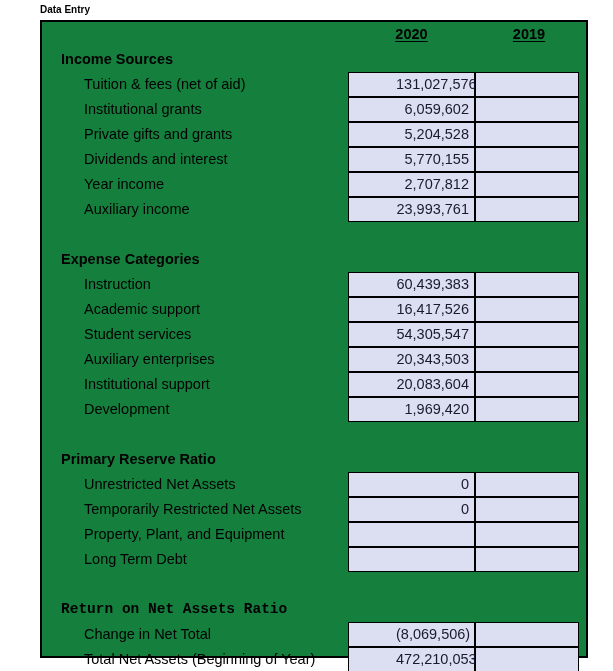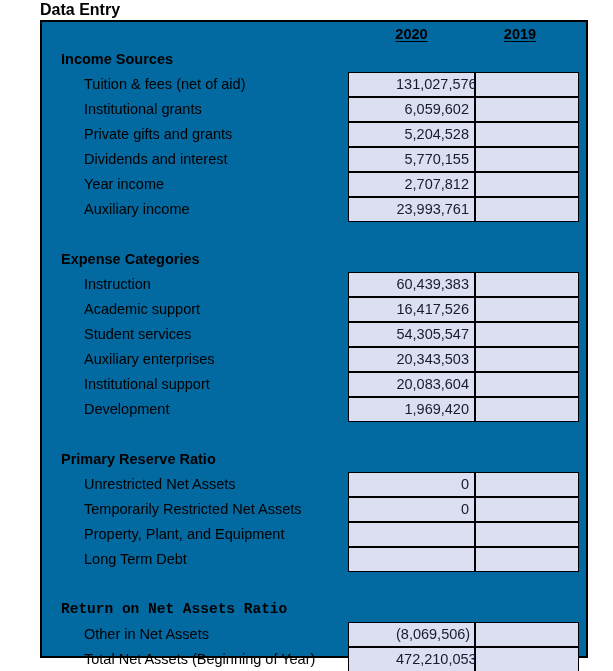--- a/index.html
+++ b/index.html
@@ -21,36 +21,36 @@
     overflow: hidden;
   }
 
   
   #title {
     position: absolute;
     left: 40px;
     top: 0px;
     height: 20px;
     line-height: 20px;
-    font-size: 16px;
+    font-size: 10px;
     font-weight: bold;
     color: #000000;
     white-space: nowrap;
   }
 
   
   #table-frame {
     position: absolute;
     left: 40px;
     top: 20px;
     width: 548px;   
     height: 638px;  
     border: 2px solid #000000;
     box-sizing: border-box;
-    background: #0369a1;
+    background: #15803d;
   }
 
   #grid {
     position: absolute;
     left: 0;
     top: 0;
     right: 0;
     bottom: 0;
   }
 
@@ -119,21 +119,21 @@
     height: 25px;
     line-height: 25px;
     font-size: 14.5px;
     font-weight: bold;
     color: #000000;
     text-align: center;
     text-decoration: underline;
     text-underline-offset: 2px;
   }
   .yearhead.c2020 { left: 306px; width: 127px; }
-  .yearhead.c2019 { left: 426px; width: 104px; }
+  .yearhead.c2019 { left: 435px; width: 104px; }
 </style>
 </head>
 <body>
 
 <div id="sheet">
 
   <div id="title">Data Entry</div>
 
   <div id="table-frame">
     <div id="grid">
@@ -236,21 +236,21 @@
           <div class="cell c2020 filled"></div>
           <div class="cell c2019 filled"></div>
         </div>
         <div class="row" style="top: 550px;">
           <div class="label item"></div>
         </div>
         <div class="row" style="top: 575px; font-family: Liberation Mono, monospace;">
           <div class="label section">Return on Net Assets Ratio</div>
         </div>
         <div class="row" style="top: 600px;">
-          <div class="label item">Other in Net Assets</div>
+          <div class="label item">Change in Net Total</div>
           <div class="cell c2020 filled">(8,069,506)</div>
           <div class="cell c2019 filled"></div>
         </div>
         <div class="row" style="top: 625px;">
           <div class="label item">Total Net Assets (Beginning of Year)</div>
           <div class="cell c2020 filled">472,210,053</div>
           <div class="cell c2019 filled"></div>
         </div>
       </div>
   </div>

